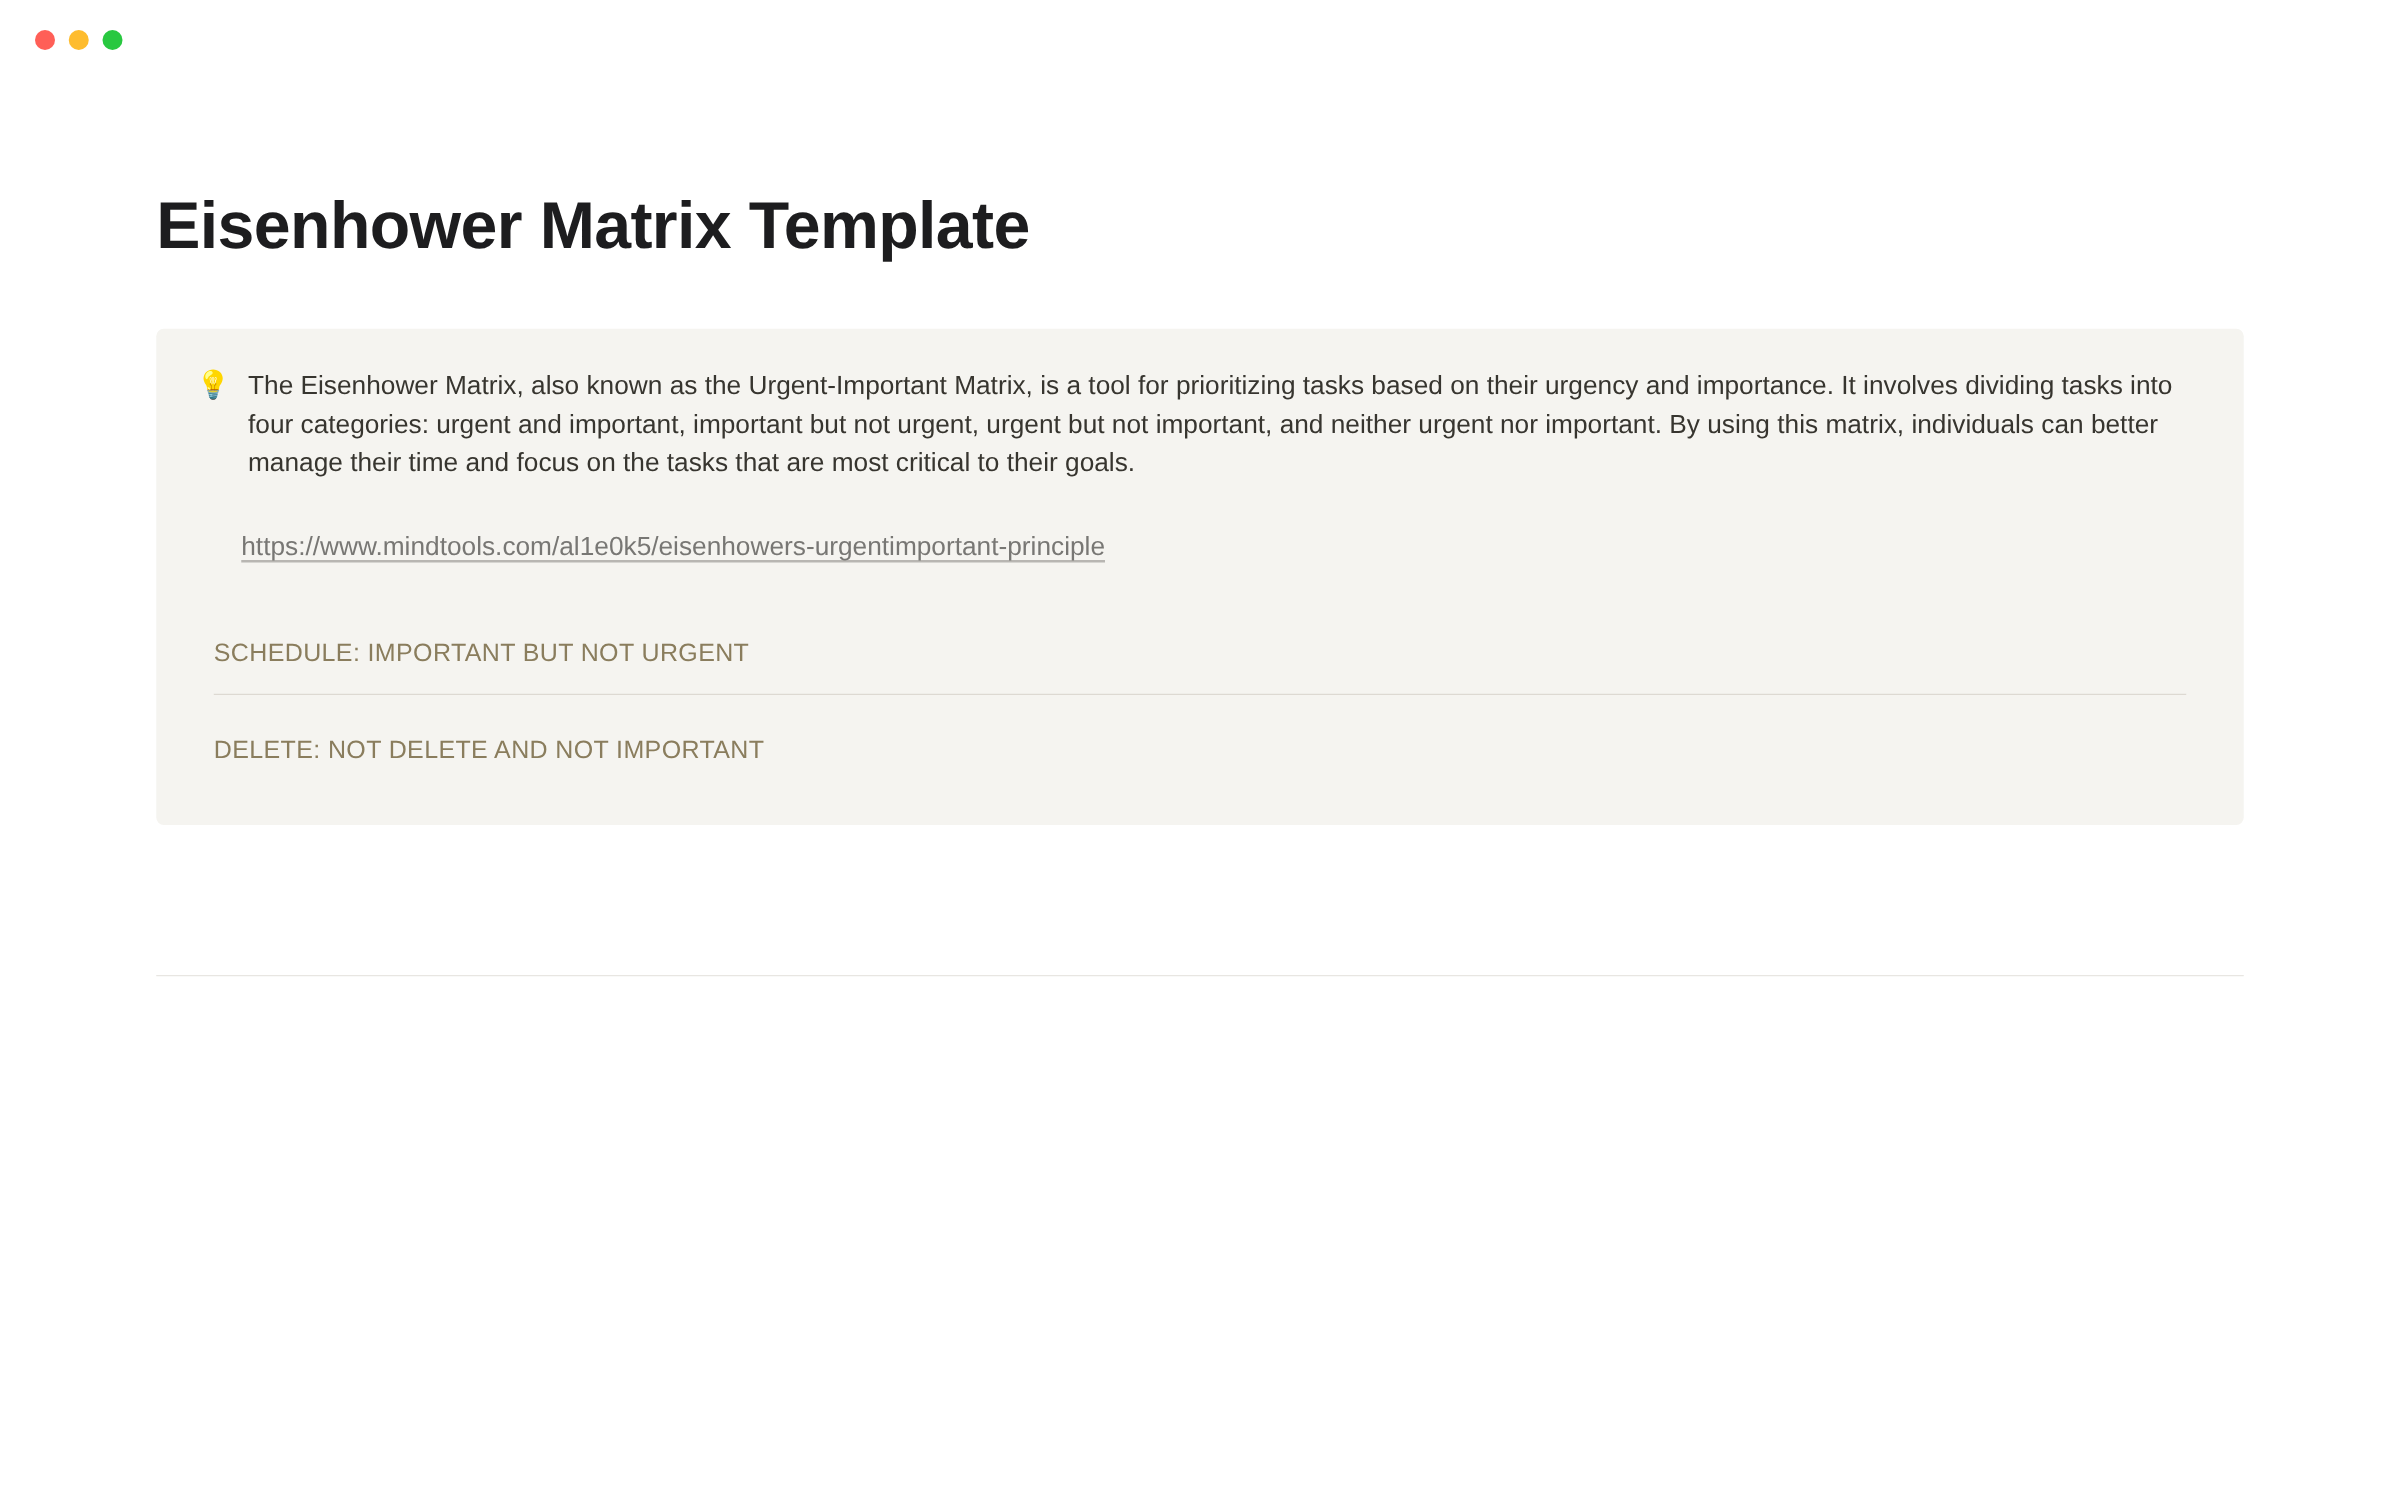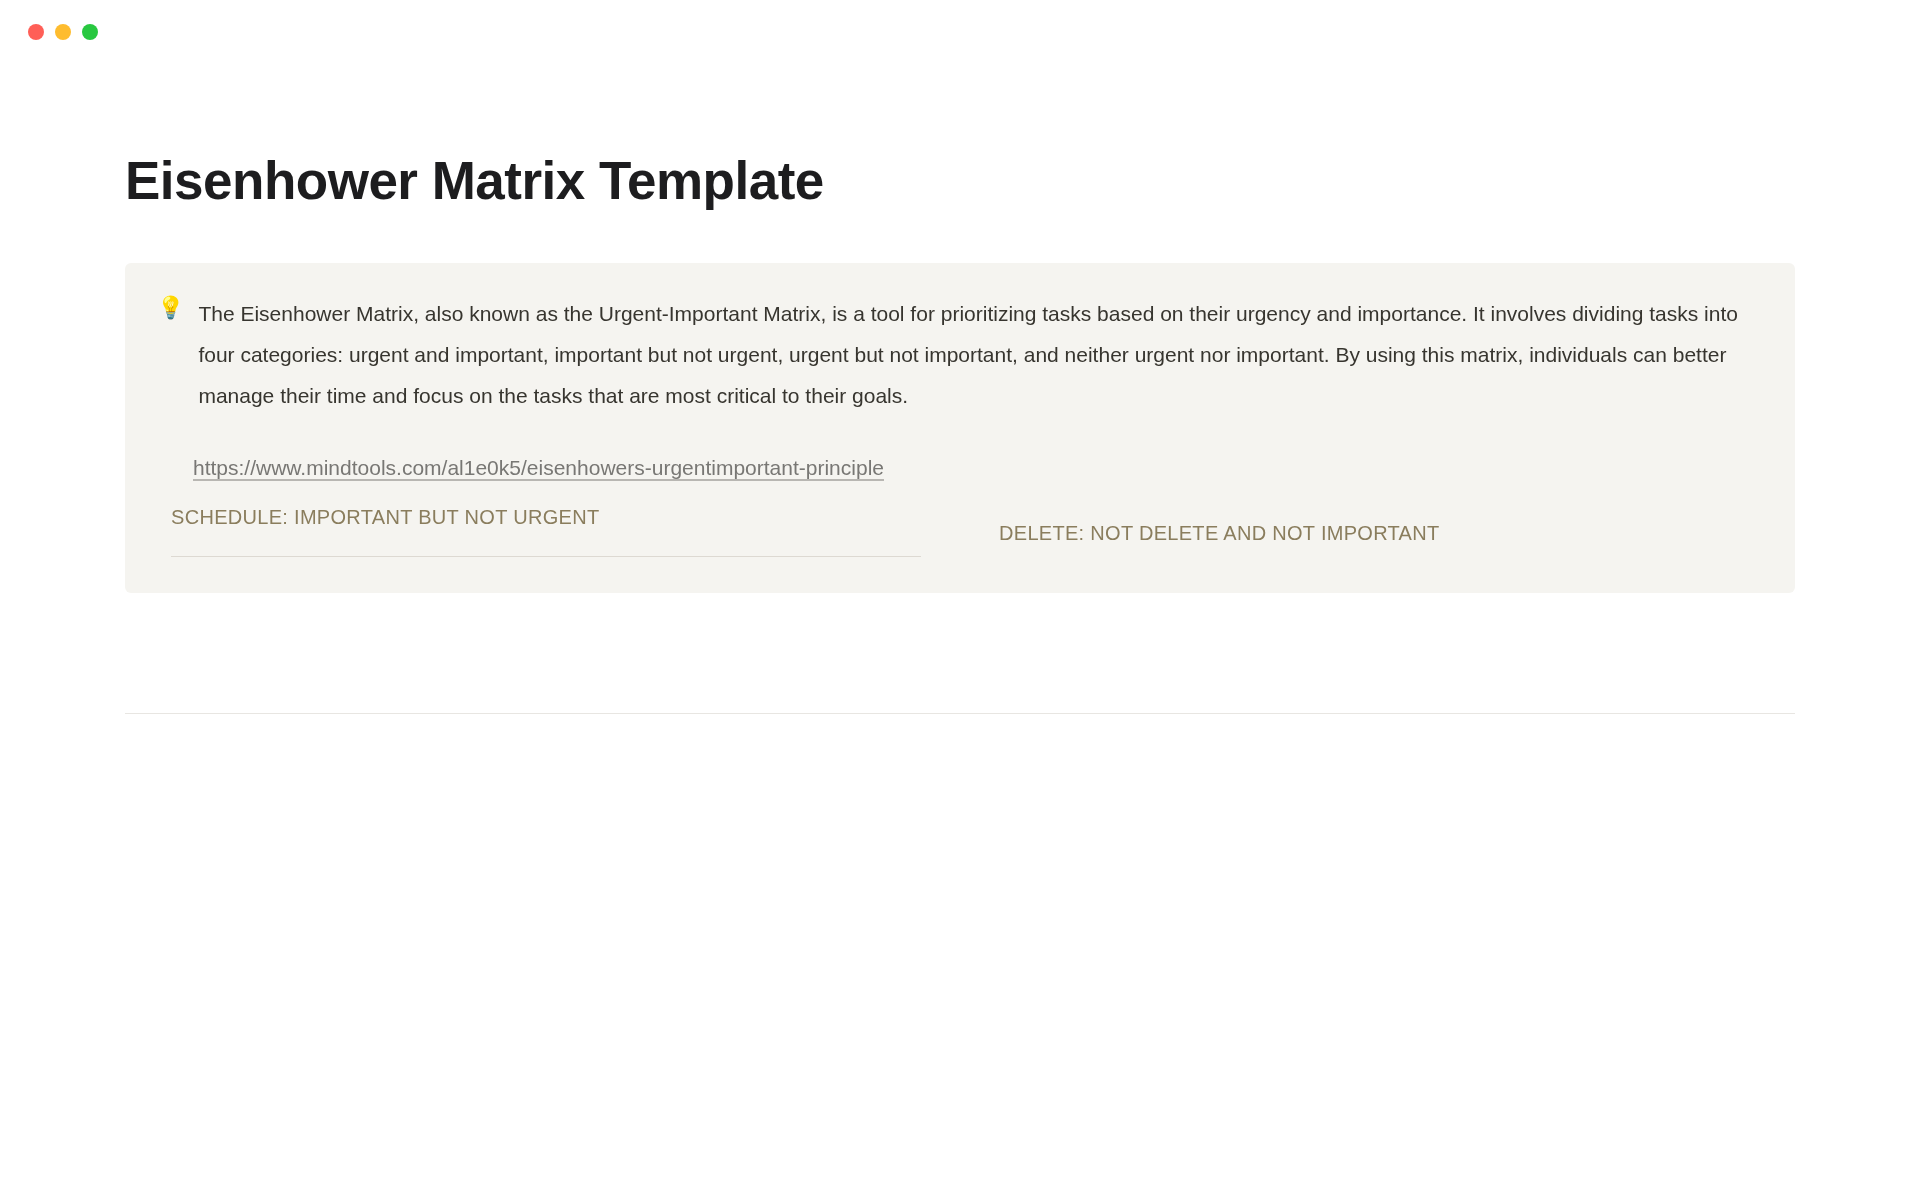--- a/index.html
+++ b/index.html
@@ -57,38 +57,38 @@
     }
     
     .lightbulb-icon {
       font-size: 22px;
       line-height: 30px;
       flex-shrink: 0;
     }
     
     .callout-description {
       font-size: 21px;
-      line-height: 41px;
+      line-height: 31px;
       color: #37352f;
     }
     
     .callout-link {
       display: inline-block;
       margin-left: 36px;
       font-size: 21px;
       color: #787774;
       text-decoration: underline;
       text-decoration-color: #b8b6b2;
       text-underline-offset: 4px;
-      margin-bottom: 22px;
+      margin-bottom: 58px;
     }
     
     .matrix-grid {
       display: grid;
-      grid-template-columns: 1fr 1fr;
+      grid-template-columns: 1fr;
       gap: 13px 78px;
       padding: 0 14px;
     }
     
     .matrix-cell {
       padding: 12px 0;
     }
     
     .matrix-cell.top {
       border-bottom: 1px solid #ddd9d2;

